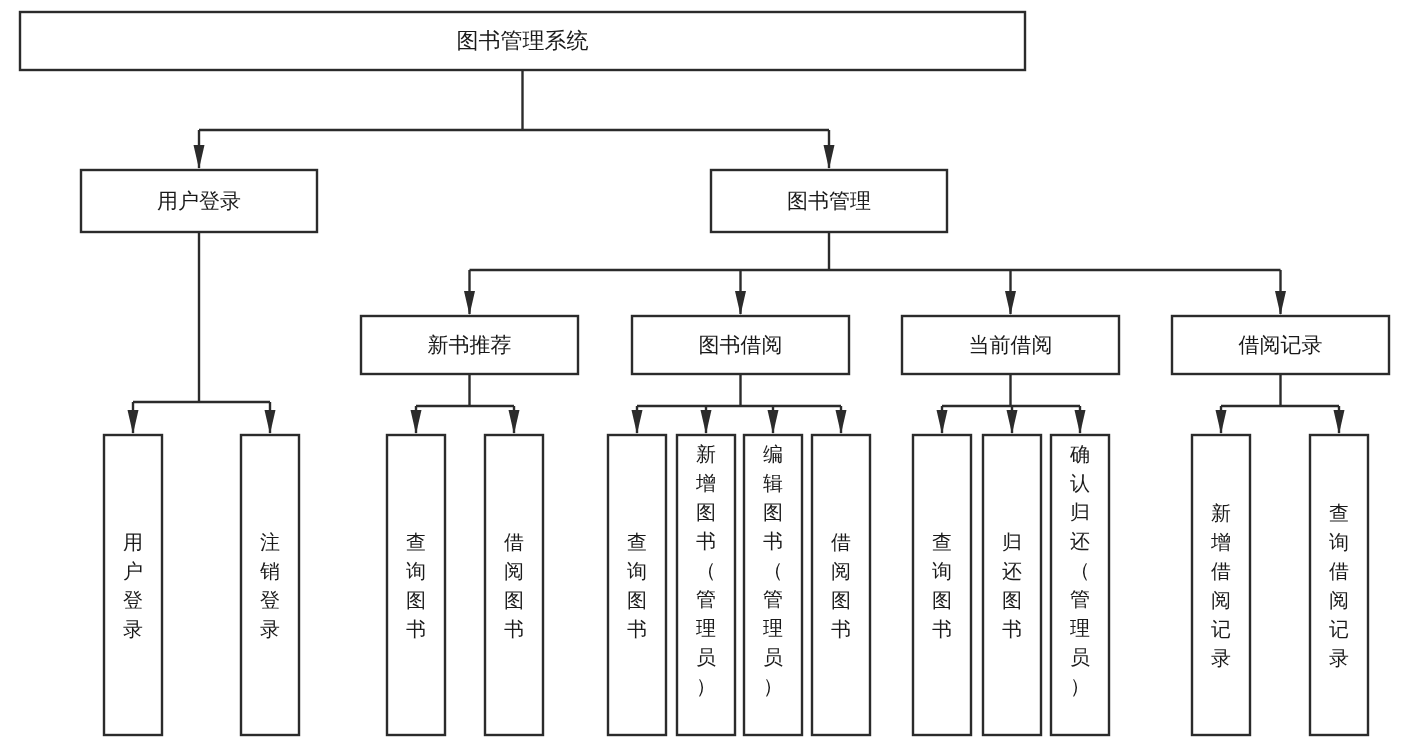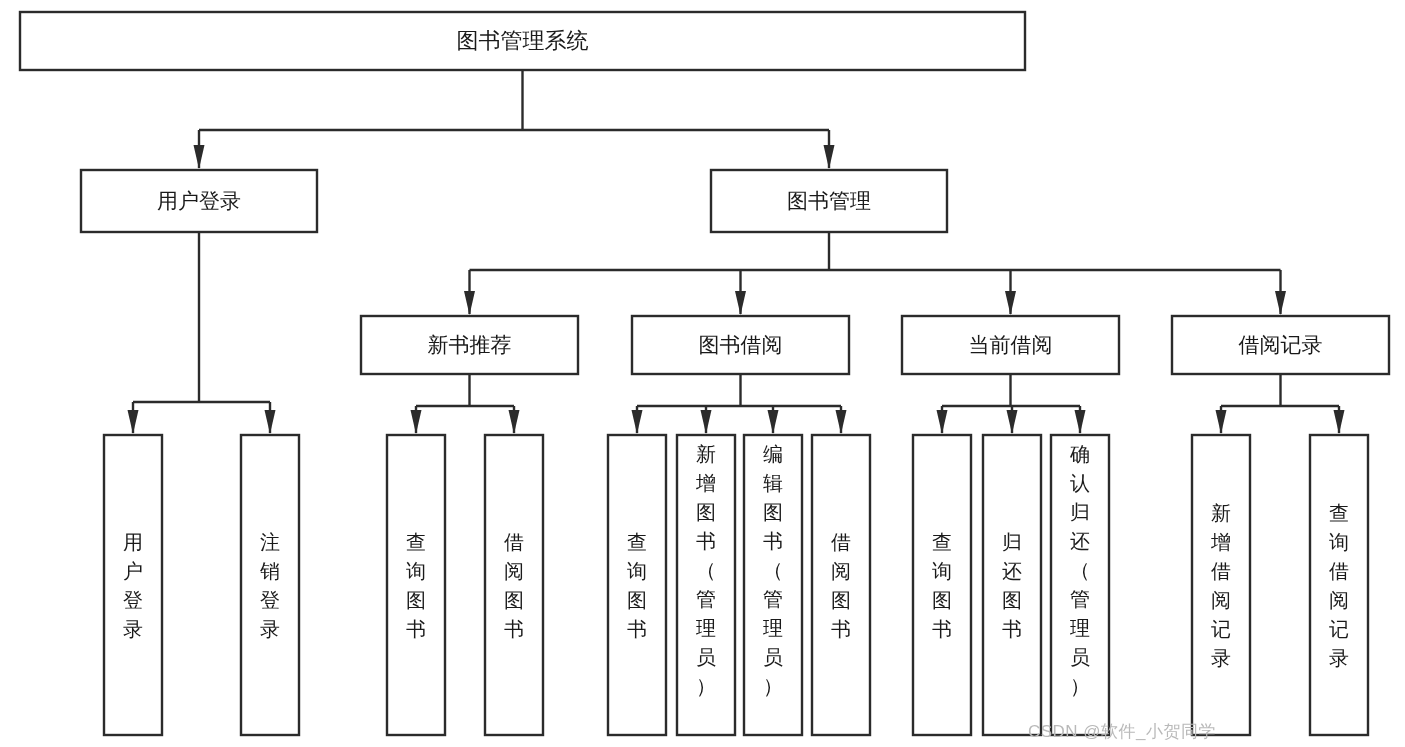--- a/index.html
+++ b/index.html
@@ -11,21 +11,20 @@
   body {
     width: 1405px;
     height: 747px;
     font-family: "Liberation Sans", "DejaVu Sans", sans-serif;
     overflow: hidden;
   }
   #diagram-root {
     position: relative;
     width: 1176px;
     height: 747px;
-    padding-left: 48px;
   }
   svg.diagram {
     position: absolute;
     top: 0;
     left: 0;
     width: 1405px;
     height: 747px;
     display: block;
   }
   .node-rect {
@@ -220,14 +219,13 @@
         <g>
           <rect x="1192" y="435" width="58" height="300" class="node-rect"></rect>
           <text x="1221" class="leaf-label"><tspan x="1221" y="520">新</tspan><tspan x="1221" y="549">增</tspan><tspan x="1221" y="578">借</tspan><tspan x="1221" y="607">阅</tspan><tspan x="1221" y="636">记</tspan><tspan x="1221" y="665">录</tspan></text>
         </g>
         <g>
           <rect x="1310" y="435" width="58" height="300" class="node-rect"></rect>
           <text x="1339" class="leaf-label"><tspan x="1339" y="520">查</tspan><tspan x="1339" y="549">询</tspan><tspan x="1339" y="578">借</tspan><tspan x="1339" y="607">阅</tspan><tspan x="1339" y="636">记</tspan><tspan x="1339" y="665">录</tspan></text>
         </g>
       </g>
   </svg>
-  <div class="watermark">CSDN @软件_小贺同学</div>
 </div>
 
 </body></html>

